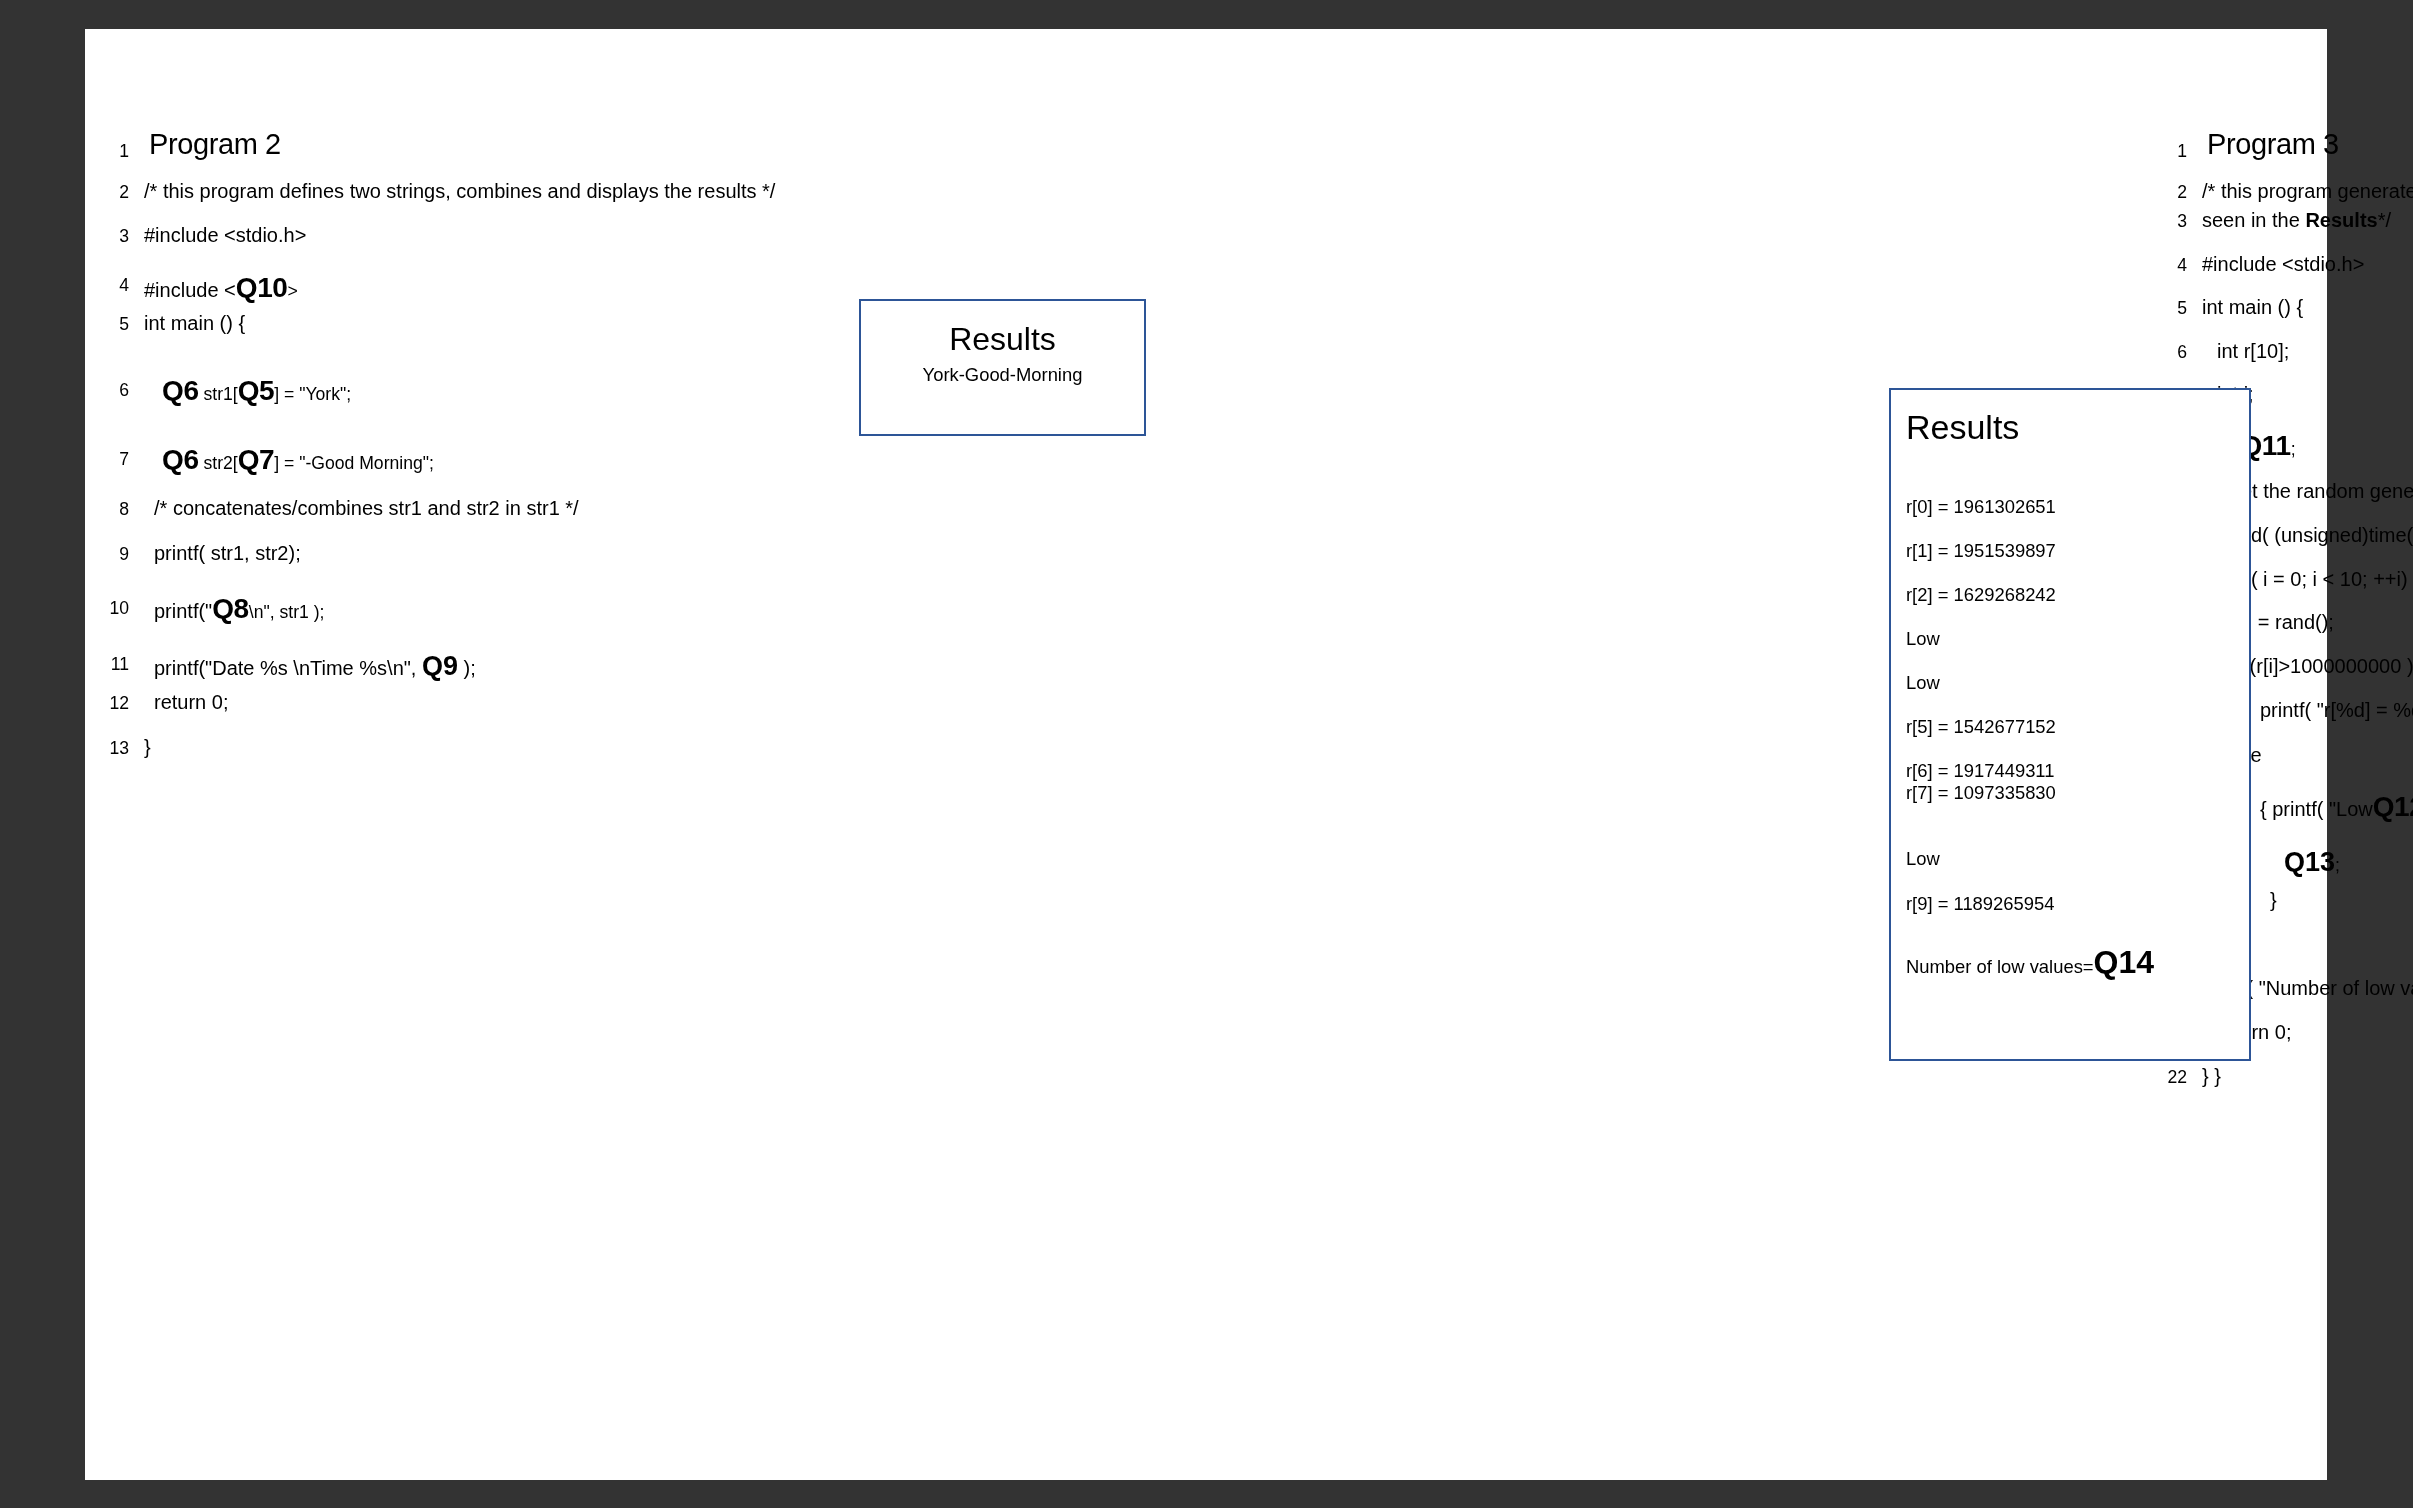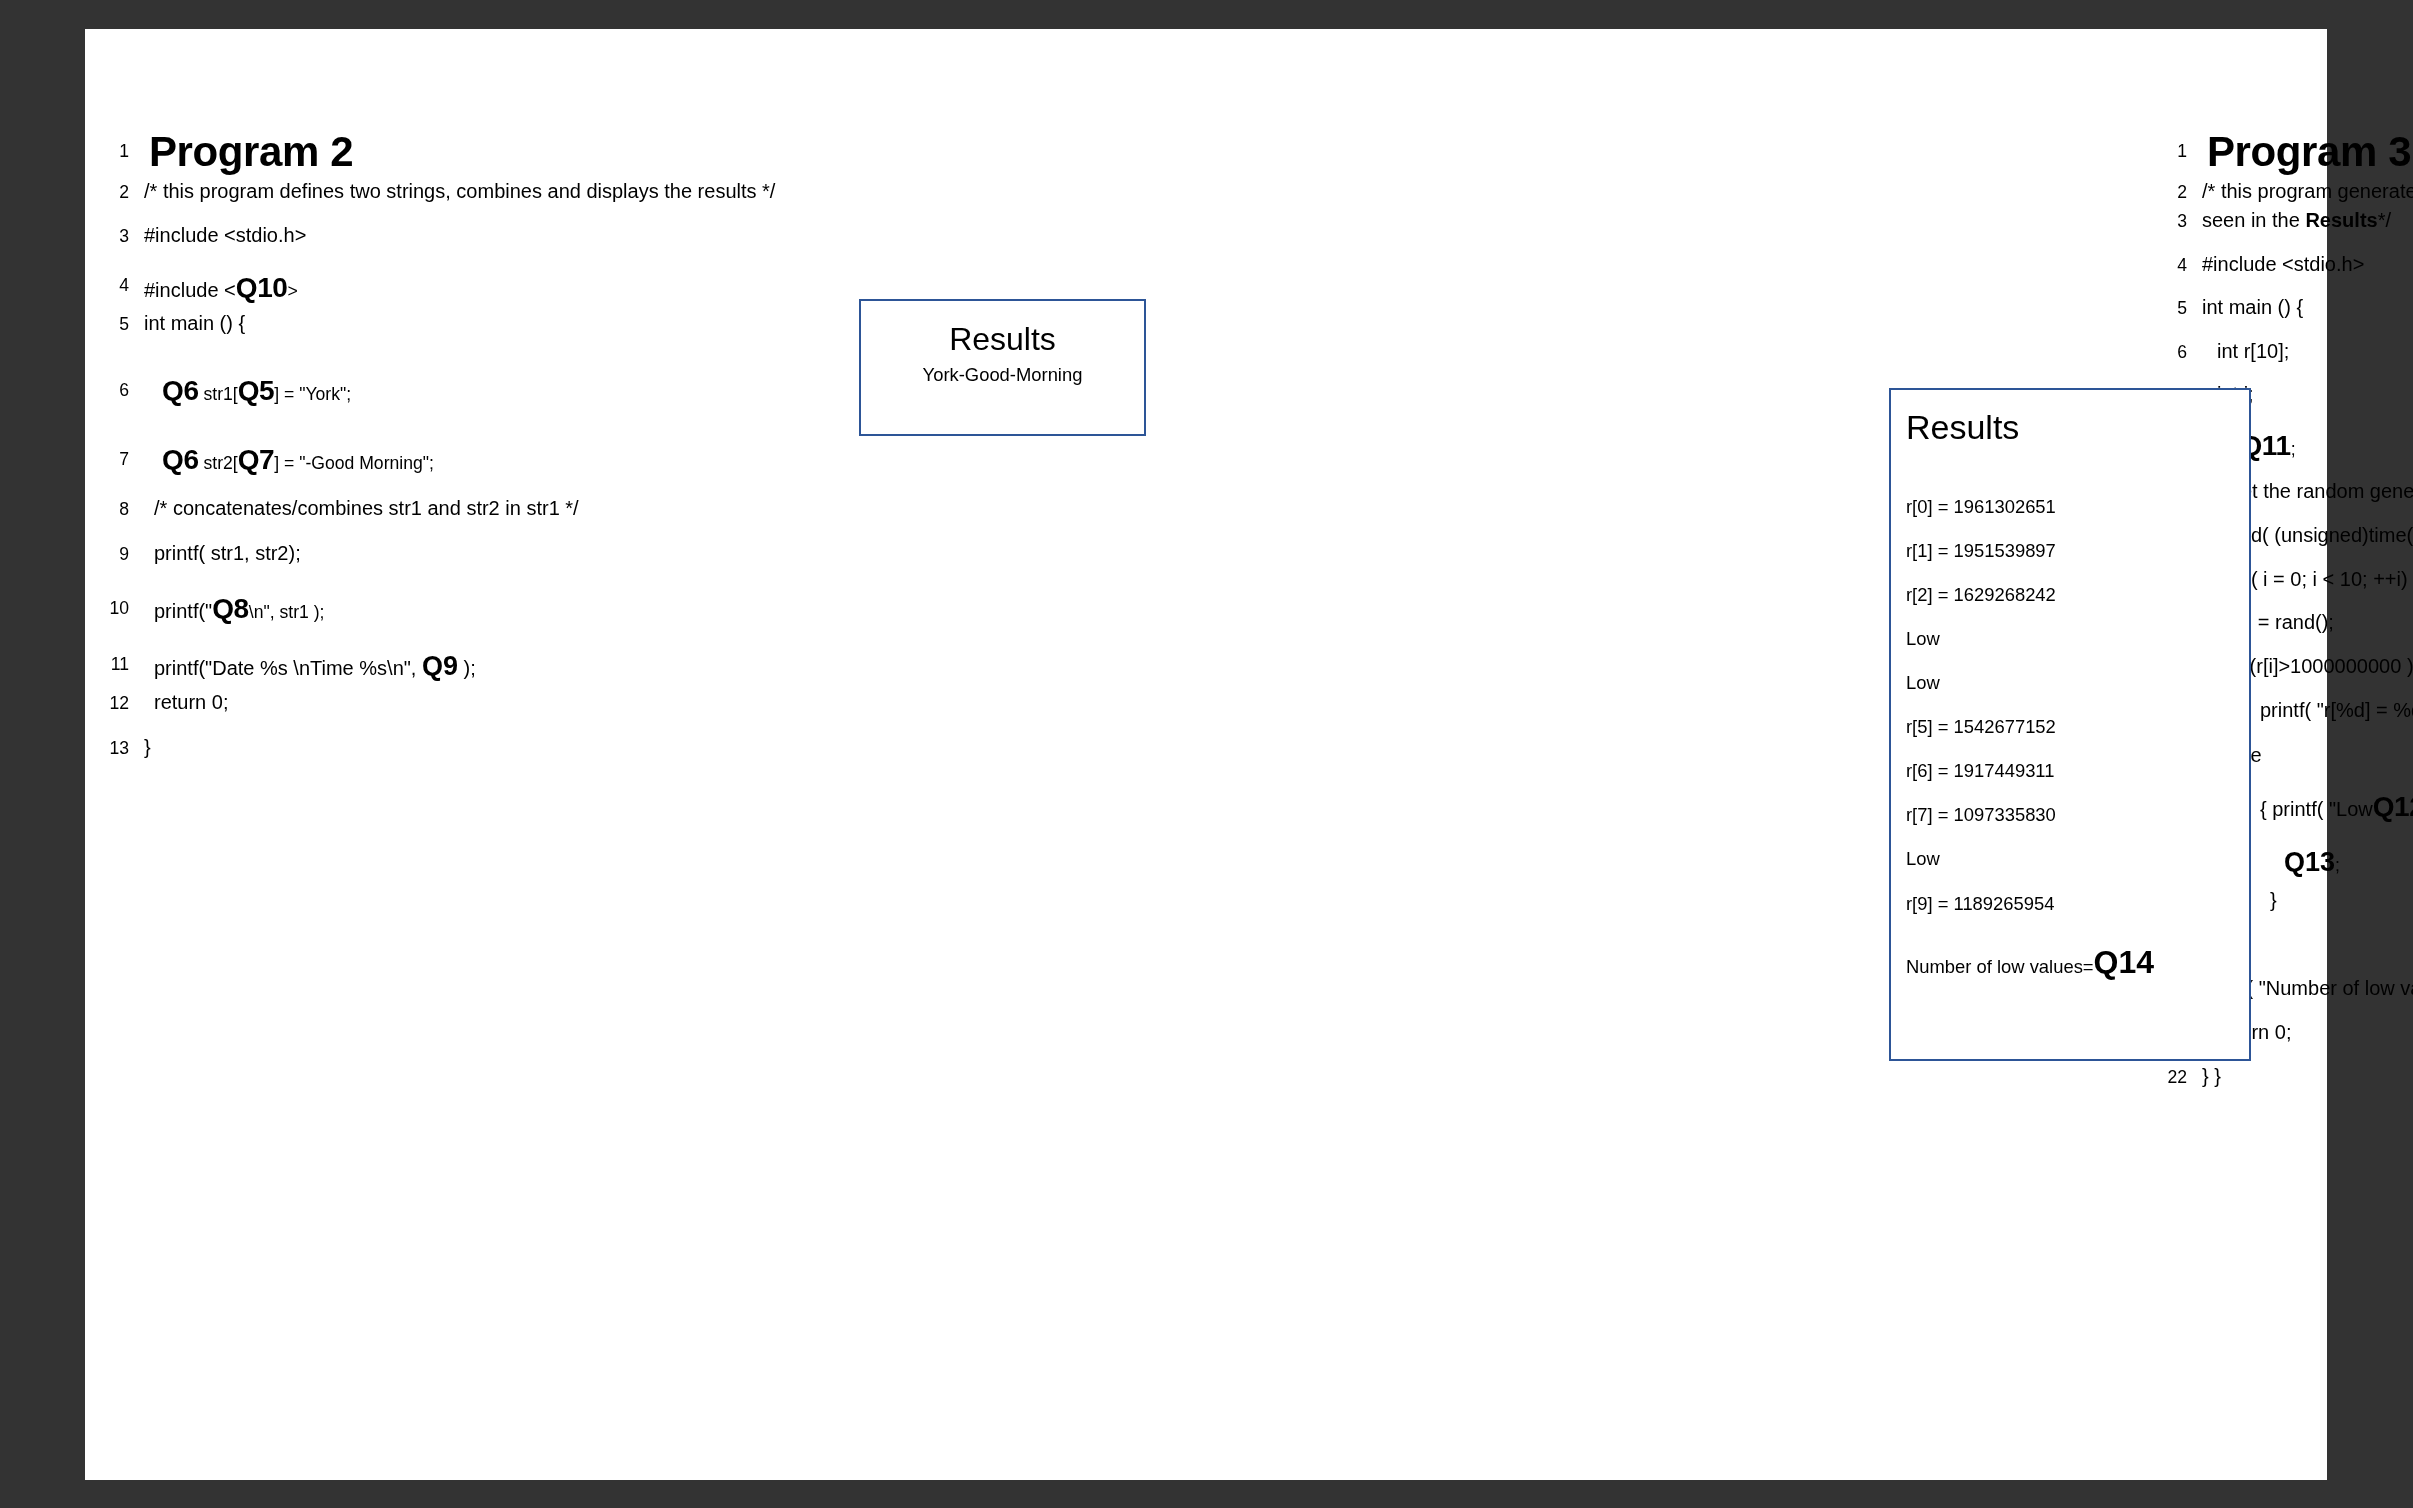--- a/index.html
+++ b/index.html
@@ -56,22 +56,22 @@
     vertical-align: baseline;
   }
   .q-sm {
     font-size: 27px;
     font-weight: bold;
   }
   .small {
     font-size: 17.6px;
   }
   .title {
-    font-size: 42px;
-    font-weight: bold;
+    font-size: 29px;
+    font-weight: normal;
     letter-spacing: -0.4px;
   }
   b.b { font-weight: bold; }
 
   
   .results-box {
     position: absolute;
     box-sizing: border-box;
     border: 2.5px solid #2d5597;
     background: #ffffff;
@@ -301,21 +301,21 @@
 
     <div class="results-title-left" style="position:absolute; left:15px; top:18.4px;">Results</div>
 
     <div class="res-line" style="top:106px;">r[0] = 1961302651</div>
     <div class="res-line" style="top:150px;">r[1] = 1951539897</div>
     <div class="res-line" style="top:194px;text-align:right;">r[2] = 1629268242</div>
     <div class="res-line" style="top:238px;">Low</div>
     <div class="res-line" style="top:282px;">Low</div>
     <div class="res-line" style="top:326px;">r[5] = 1542677152</div>
     <div class="res-line" style="top:370px;">r[6] = 1917449311</div>
-    <div class="res-line" style="top:414px;">r[7] = 1097335830</div>
+    <div class="res-line" style="top:392px;">r[7] = 1097335830</div>
     <div class="res-line" style="top:458px;">Low</div>
     <div class="res-line" style="top:503px;">r[9] = 1189265954</div>
 
     <div class="res-line" style="top:554px;text-align:right;"><span>Number of low values=</span><span class="q14">Q14</span></div>
   </div>
 
 </div>
 
 
 </body></html>

